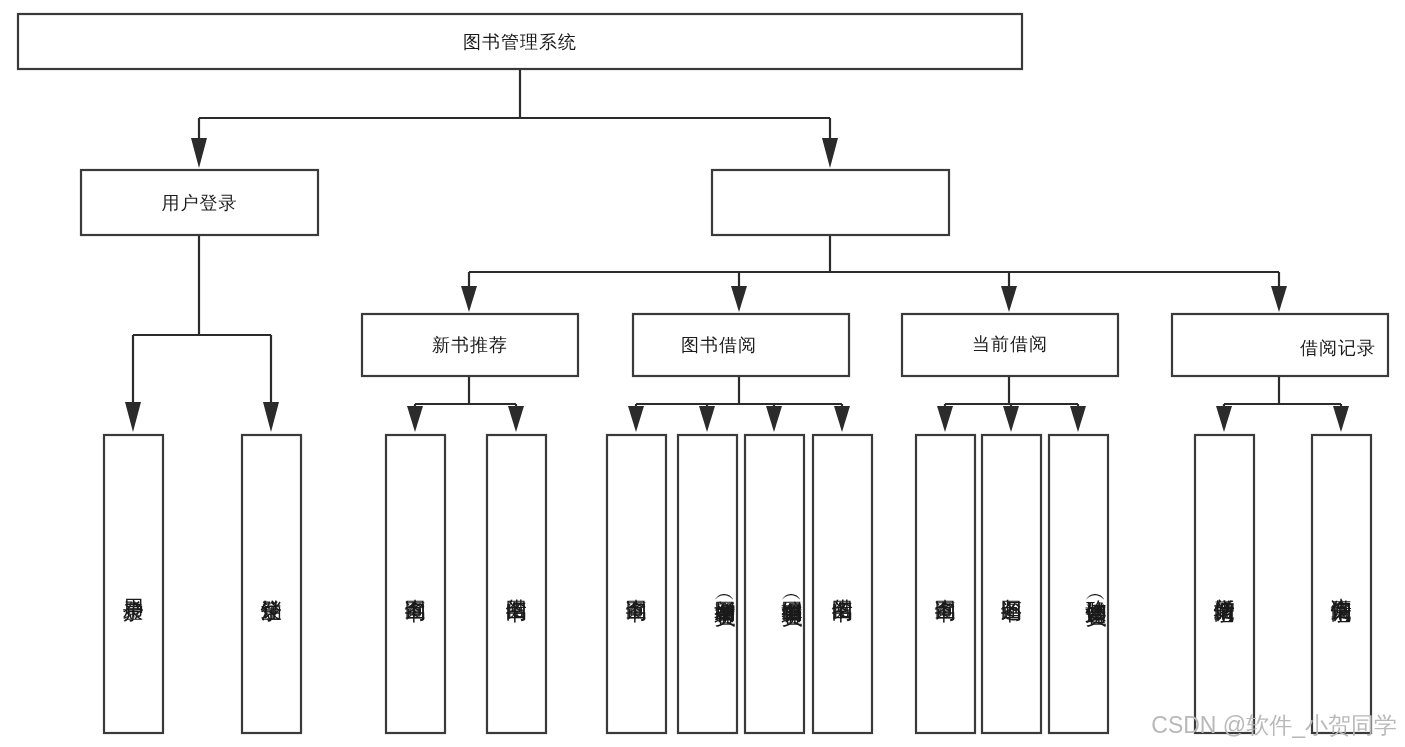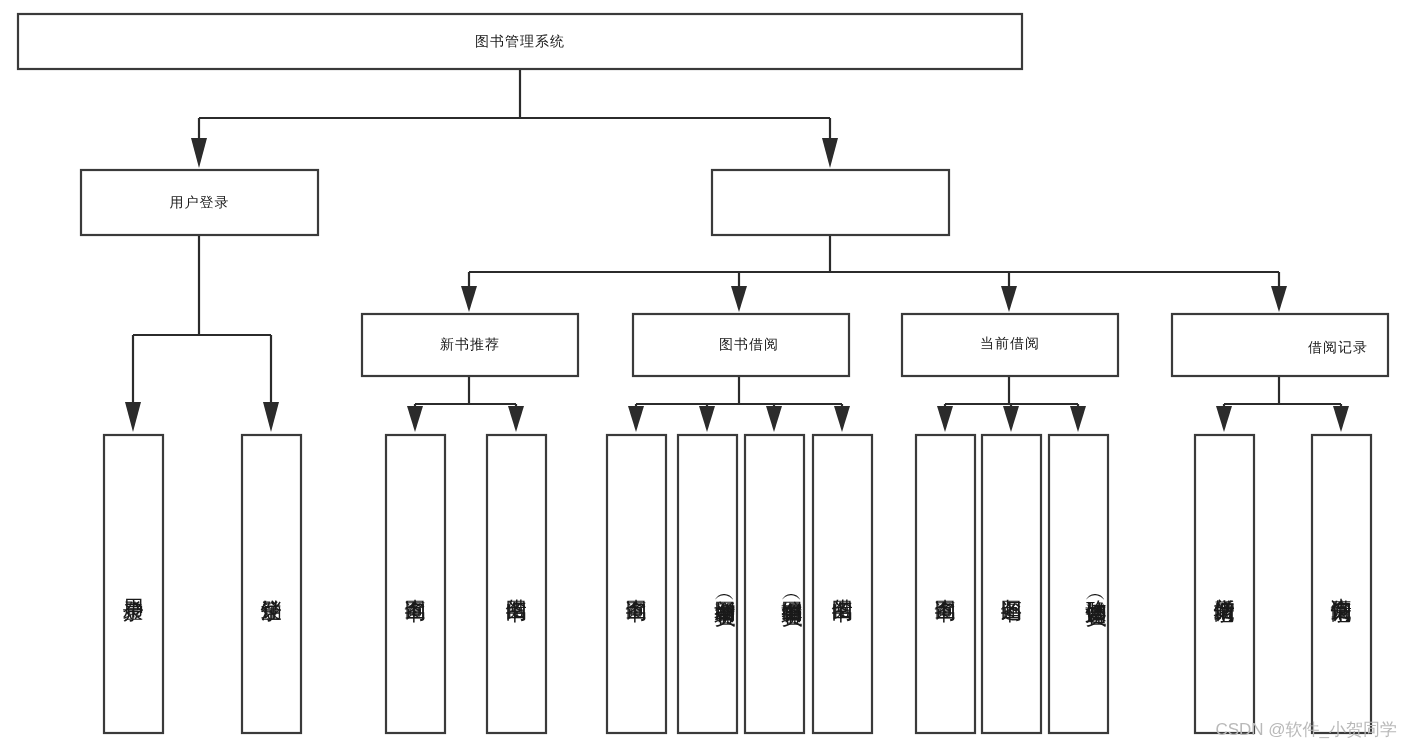--- a/index.html
+++ b/index.html
@@ -54,32 +54,32 @@
     letter-spacing: 1px;
     white-space: nowrap;
     pointer-events: none;
   }
   .hlabel-wrap {
     position: absolute;
     display: flex;
     align-items: center;
     justify-content: center;
     font-family: "Liberation Sans", "DejaVu Sans", sans-serif;
-    font-size: 14px;
+    font-size: 18px;
     color: #1a1a1a;
     letter-spacing: 1px;
     white-space: nowrap;
     pointer-events: none;
   }
   .watermark {
     position: absolute;
     right: 8px;
     bottom: 6px;
     font-family: "Liberation Sans", "DejaVu Sans", sans-serif;
-    font-size: 17px;
+    font-size: 23px;
     color: #b9b9b9;
     white-space: nowrap;
     pointer-events: none;
   }
 </style>
 </head>
 <body>
 
 <div id="diagram-root">
 
@@ -188,21 +188,21 @@
 
     <rect class="node-box" x="1195" y="435" width="59" height="298"></rect>
     <rect class="node-box" x="1312" y="435" width="59" height="298"></rect>
   </svg>
 
   <div class="hlabel-wrap" style="left:18px; top:14px; width:1004px; height:55px;">图书管理系统</div>
 
   <div class="hlabel-wrap" style="left:81px; top:170px; width:237px; height:65px;">用户登录</div>
 
   <div class="hlabel-wrap" style="left:362px; top:314px; width:216px; height:62px;">新书推荐</div>
-  <div class="hlabel-wrap" style="left:663px; top:314px; width:172px; height:62px;">图书借阅</div>
+  <div class="hlabel-wrap" style="left:633px; top:314px; width:172px; height:62px;">图书借阅</div>
   <div class="hlabel-wrap" style="left:902px; top:314px; width:216px; height:60px;">当前借阅</div>
   <div class="hlabel-wrap" style="left:1230px; top:314px; width:216px; height:67px;">借阅记录</div>
 
   <div class="vlabel-wrap" style="left:104px; top:435px; width:59px; height:298px;">用户登录</div>
   <div class="vlabel-wrap" style="left:242px; top:435px; width:59px; height:298px;">注销登录</div>
 
   <div class="vlabel-wrap" style="left:386px; top:435px; width:59px; height:298px;">查询图书</div>
   <div class="vlabel-wrap" style="left:487px; top:435px; width:59px; height:298px;">借阅图书</div>
 
   <div class="vlabel-wrap" style="left:607px; top:435px; width:59px; height:298px;">查询图书</div>

